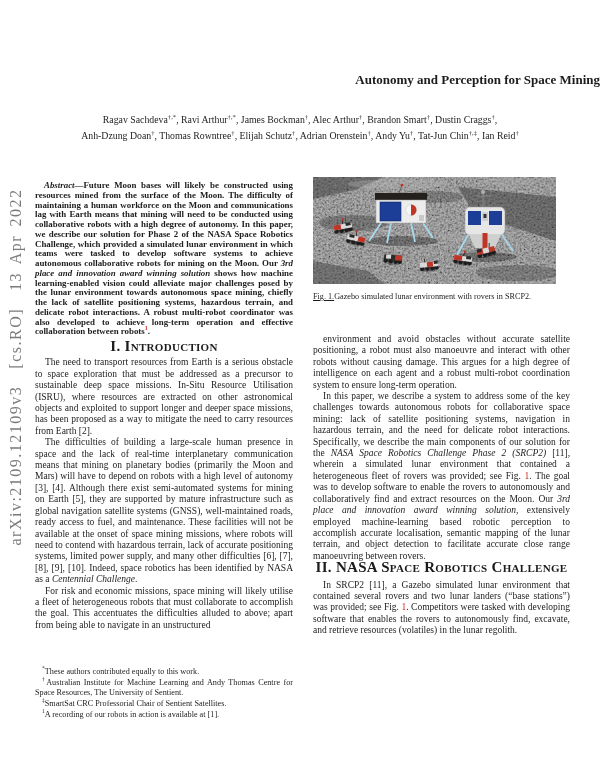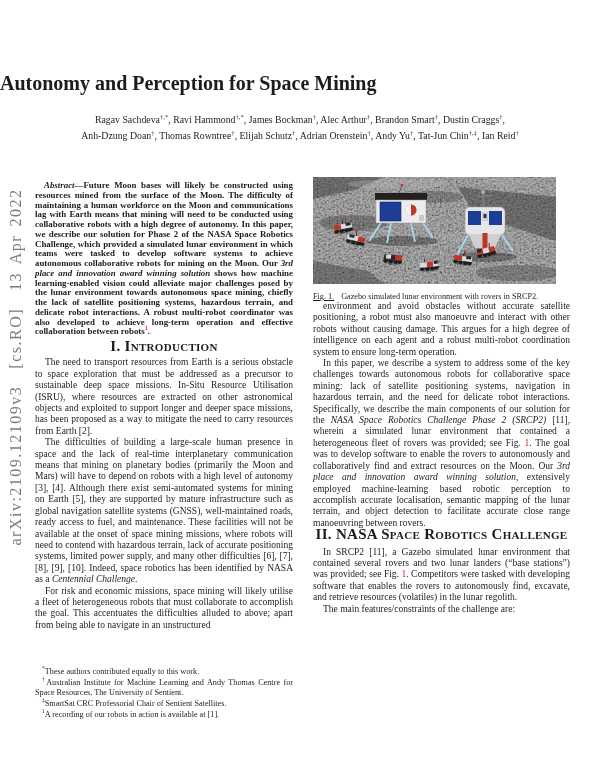--- a/index.html
+++ b/index.html
@@ -9,22 +9,22 @@
   }
   
   .arxiv-banner{
     position:absolute;left:-195px;top:357px;width:424px;height:20px;
     transform:rotate(-90deg);transform-origin:center;
     text-align:center;white-space:pre;
     font-size:16px;letter-spacing:1.5px;word-spacing:3px;
     color:var(--banner-gray,#7b7b7b);
   }
   .title{
-    position:absolute;top:72px;left:0;width:100%;text-align:left;
-    font-size:20px;font-weight:bold;
+    position:absolute;top:72px;left:0;width:100%;text-align:right;
+    font-size:13px;font-weight:bold;
   }
   .authors{
     position:absolute;top:112px;left:30px;width:540px;text-align:center;
     font-size:9.8px;line-height:15.5px;
   }
   .authors .aline{white-space:nowrap;}
   .col{position:absolute;text-align:justify;font-size:9.5px;line-height:11.4px;}
   .col-left{left:35px;top:181px;width:258px;}
   .col-right{left:313px;top:177px;width:257px;}
   p{margin:0;text-indent:10px;}
@@ -35,40 +35,40 @@
   }
   .sec-heading.h2{margin:0 0 6px;}
   .i{font-style:italic;}
   .bi{font-style:italic;font-weight:bold;font-family:Liberation Serif, serif;}
   .sup{vertical-align:super;font-size:68%;line-height:0;}
   .red{color:var(--fig-ref-red,#cc2b1e);}
   .figure-block{margin:0 0 0 0;text-indent:0;}
   .fig-caption{
     font-size:8.2px;line-height:9px;margin-top:8px;text-align:left;text-indent:0;
   }
-  .fig-caption .cap-label{padding-right:7px;text-decoration:underline;}
-  .par-after-caption{}
+  .fig-caption .cap-label{text-decoration:underline;}
+  .par-after-caption{margin-top:33px;}
   .footnotes{
     position:absolute;left:35px;top:667px;width:258px;
     font-size:8.2px;line-height:10.7px;text-align:justify;
   }
   .footnotes p{text-indent:7px;margin:0;}
   svg{display:block;}
 </style>
 </head>
 <body>
 
 <div class="page">
 
   <div class="arxiv-banner">arXiv:2109.12109v3  [cs.RO]  13 Apr 2022</div>
 
   <div class="title">Autonomy and Perception for Space Mining</div>
 
   <div class="authors">
-    <div class="aline"><span>Ragav Sachdeva</span><span class="sup">†,*</span><span>, Ravi Hammond</span><span class="sup">†,*</span><span>, James Bockman</span><span class="sup">†</span><span>, Alec Arthur</span><span class="sup">†</span><span>, Brandon Smart</span><span class="sup">†</span><span>, Dustin Craggs</span><span class="sup">†</span><span>,</span></div>
+    <div class="aline"><span>Ragav Sachdeva</span><span class="sup">†,*</span><span>, Ravi Arthur</span><span class="sup">†,*</span><span>, James Bockman</span><span class="sup">†</span><span>, Alec Arthur</span><span class="sup">†</span><span>, Brandon Smart</span><span class="sup">†</span><span>, Dustin Craggs</span><span class="sup">†</span><span>,</span></div>
     <div class="aline"><span>Anh-Dzung Doan</span><span class="sup">†</span><span>, Thomas Rowntree</span><span class="sup">†</span><span>, Elijah Schutz</span><span class="sup">†</span><span>, Adrian Orenstein</span><span class="sup">†</span><span>, Andy Yu</span><span class="sup">†</span><span>, Tat-Jun Chin</span><span class="sup">†,‡</span><span>, Ian Reid</span><span class="sup">†</span></div>
   </div>
 
   <div class="col col-left">
     <p class="abstract"><span class="bi">Abstract</span><span>—Future Moon bases will likely be constructed using resources mined from the surface of the Moon. The difficulty of maintaining a human workforce on the Moon and communications lag with Earth means that mining will need to be conducted using collaborative robots with a high degree of autonomy. In this paper, we describe our solution for Phase 2 of the NASA Space Robotics Challenge, which provided a simulated lunar environment in which teams were tasked to develop software systems to achieve autonomous collaborative robots for mining on the Moon. Our </span><span class="i">3rd place and innovation award winning solution</span><span> shows how machine learning-enabled vision could alleviate major challenges posed by the lunar environment towards autonomous space mining, chiefly the lack of satellite positioning systems, hazardous terrain, and delicate robot interactions. A robust multi-robot coordinator was also developed to achieve long-term operation and effective collaboration between robots</span><span class="sup red">1</span><span>.</span></p>
     <h3 class="sec-heading">I. Introduction</h3>
     <p><span>The need to transport resources from Earth is a serious obstacle to space exploration that must be addressed as a precursor to sustainable deep space missions. In-Situ Resource Utilisation (ISRU), where resources are extracted on other astronomical objects and exploited to support longer and deeper space missions, has been proposed as a way to mitigate the need to carry resources from Earth [2].</span></p>
     <p><span>The difficulties of building a large-scale human presence in space and the lack of real-time interplanetary communication means that mining on planetary bodies (primarily the Moon and Mars) will have to depend on robots with a high level of autonomy [3], [4]. Although there exist semi-automated systems for mining on Earth [5], they are supported by mature infrastructure such as global navigation satellite systems (GNSS), well-maintained roads, ready access to fuel, and maintenance. These facilities will not be available at the onset of space mining missions, where robots will need to contend with hazardous terrain, lack of accurate positioning systems, limited power supply, and many other difficulties [6], [7], [8], [9], [10]. Indeed, space robotics has been identified by NASA as a </span><span class="i">Centennial Challenge</span><span>.</span></p>
     <p><span>For risk and economic missions, space mining will likely utilise a fleet of heterogeneous robots that must collaborate to accomplish the goal. This accentuates the difficulties alluded to above; apart from being able to navigate in an unstructured</span></p>
   </div>
@@ -207,16 +207,15 @@
         </g>
       </svg>
       <p class="fig-caption">
         <span class="cap-label">Fig. 1.</span><span>Gazebo simulated lunar environment with rovers in SRCP2.</span>
       </p>
     </div>
     <p class="par-after-caption"><span>environment and avoid obstacles without accurate satellite positioning, a robot must also manoeuvre and interact with other robots without causing damage. This argues for a high degree of intelligence on each agent and a robust multi-robot coordination system to ensure long-term operation.</span></p>
     <p><span>In this paper, we describe a system to address some of the key challenges towards autonomous robots for collaborative space mining: lack of satellite positioning systems, navigation in hazardous terrain, and the need for delicate robot interactions. Specifically, we describe the main components of our solution for the </span><span class="i">NASA Space Robotics Challenge Phase 2 (SRCP2)</span><span> [11], wherein a simulated lunar environment that contained a heterogeneous fleet of rovers was provided; see Fig. </span><span class="red">1</span><span>. The goal was to develop software to enable the rovers to autonomously and collaboratively find and extract resources on the Moon. Our </span><span class="i">3rd place and innovation award winning solution</span><span>, extensively employed machine-learning based robotic perception to accomplish accurate localisation, semantic mapping of the lunar terrain, and object detection to facilitate accurate close range manoeuvring between rovers.</span></p>
     <h3 class="sec-heading h2">II. NASA Space Robotics Challenge</h3>
     <p><span>In SRCP2 [11], a Gazebo simulated lunar environment that contained several rovers and two lunar landers (“base stations”) was provided; see Fig. </span><span class="red">1</span><span>. Competitors were tasked with developing software that enables the rovers to autonomously find, excavate, and retrieve resources (volatiles) in the lunar regolith.</span></p>
-    <p><span>The main features/constraints of the challenge are:</span></p>
   </div>
 
 </div>
 
 </body></html>

